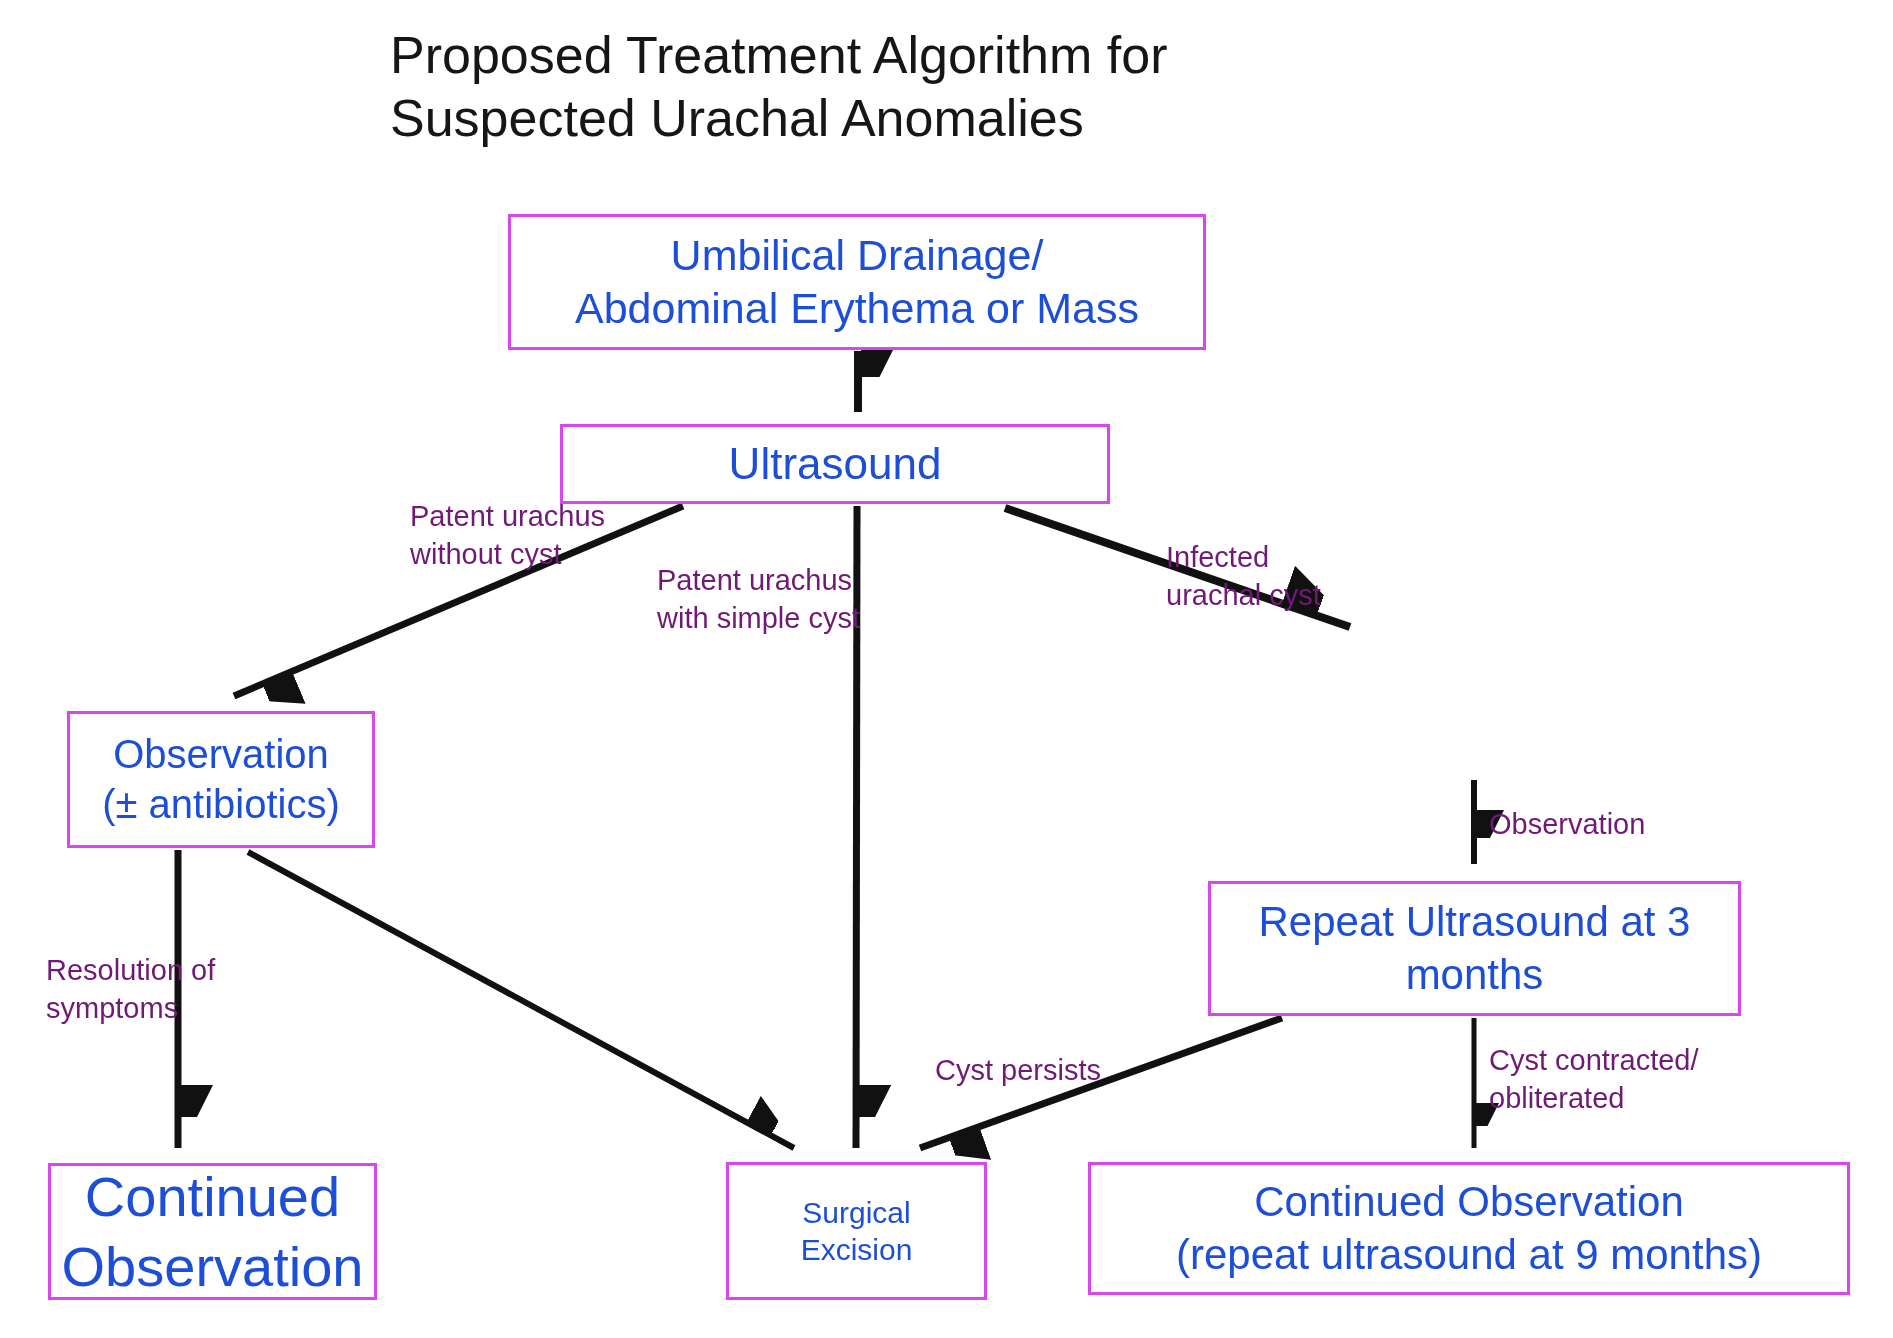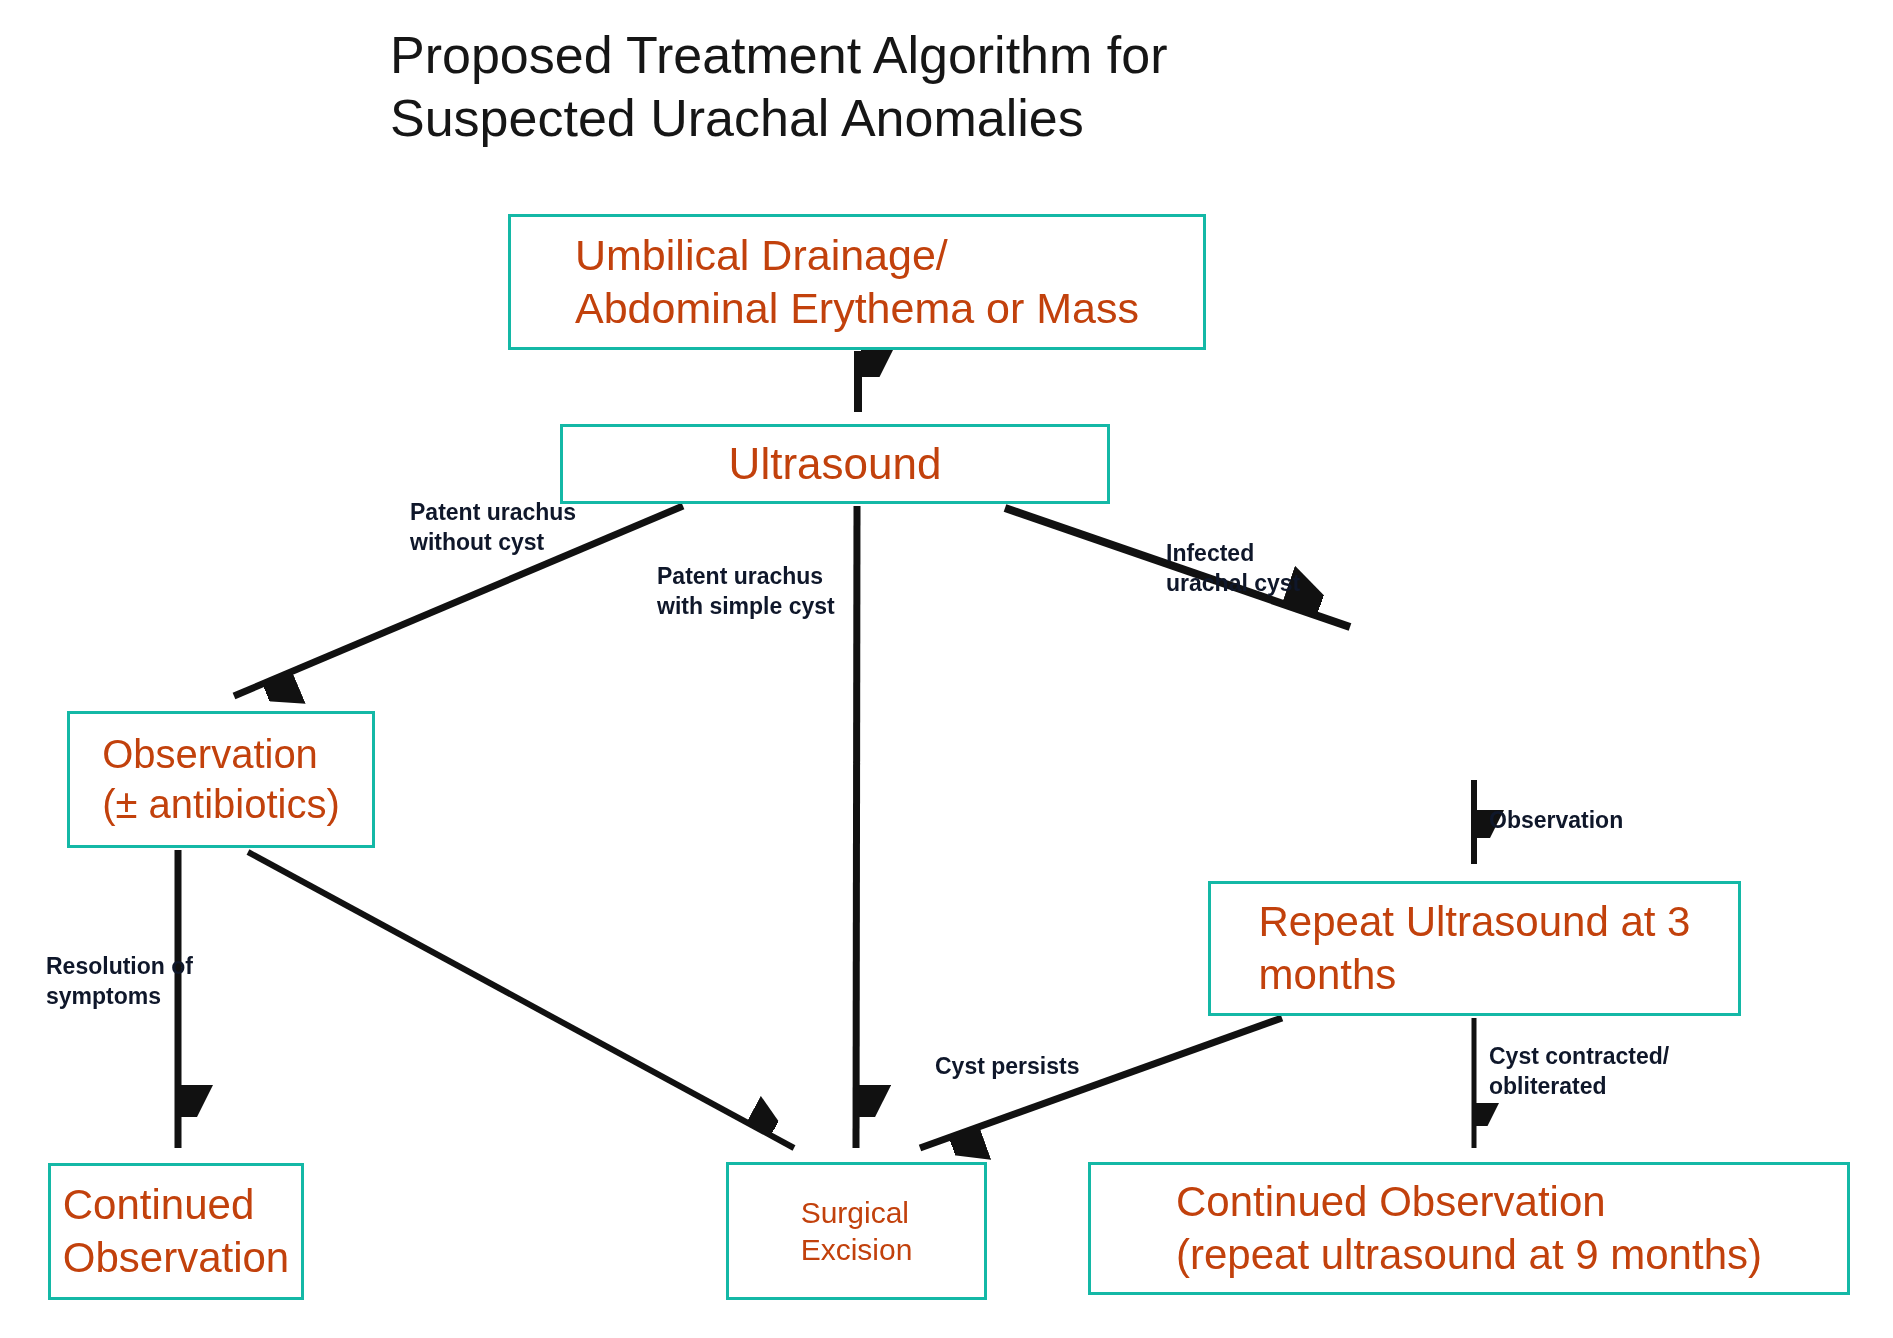--- a/index.html
+++ b/index.html
@@ -22,45 +22,45 @@
     left: 390px; top: 24px; width: 850px;
     text-align: left;
     font-size: 52px;
     line-height: 1.22;
     white-space: pre;
     color: #161616;
   }
   .node {
     position: absolute;
     box-sizing: border-box;
-    border: 3px solid #14b8a6;
+    border: 3px solid #d946ef;
     background: #ffffff;
     display: flex;
     align-items: center;
     justify-content: center;
-    text-align: left;
+    text-align: center;
     white-space: pre;
     line-height: 1.24;
-    color: #c2410c;
+    color: #1d4ed8;
   }
   .node-umbilical   { left: 508px;  top: 214px;  width: 698px; height: 136px; font-size: 43px; }
   .node-ultrasound  { left: 560px;  top: 424px;  width: 550px; height: 80px;  font-size: 44px; }
   .node-observation { left: 67px;   top: 711px;  width: 308px; height: 137px; font-size: 40px; }
   .node-percutaneous{ left: 1208px; top: 640px;  width: 533px; height: 138px; font-size: 42px; }
   .node-repeat      { left: 1208px; top: 881px;  width: 533px; height: 135px; font-size: 42px; }
-  .node-contleft    { left: 48px;   top: 1163px; width: 256px; height: 137px; font-size: 42px; }
+  .node-contleft    { left: 48px;   top: 1163px; width: 329px; height: 137px; font-size: 56px; }
   .node-surgical    { left: 726px;  top: 1162px; width: 261px; height: 138px; font-size: 30px; }
   .node-contright   { left: 1088px; top: 1162px; width: 762px; height: 133px; font-size: 42px; }
   .edge-label {
     position: absolute;
-    font-size: 23px;
-    font-weight: bold;
+    font-size: 29px;
+    font-weight: normal;
     line-height: 1.3;
     white-space: pre;
-    color: #0f172a;
+    color: #701a75;
   }
   .lbl-patent-without { left: 410px;  top: 498px;  }
   .lbl-patent-simple  { left: 657px;  top: 562px;  }
   .lbl-infected       { left: 1166px; top: 498px; margin-top: 41px;  }
   .lbl-observation    { left: 1489px; top: 806px;  }
   .lbl-resolution     { left: 46px;   top: 952px;  }
   .lbl-infection      { left: 404px;  top: 876px;  }
   .lbl-cyst-persists  { left: 935px;  top: 1052px; }
   .lbl-cyst-contract  { left: 1489px; top: 1042px; }
 </style>

